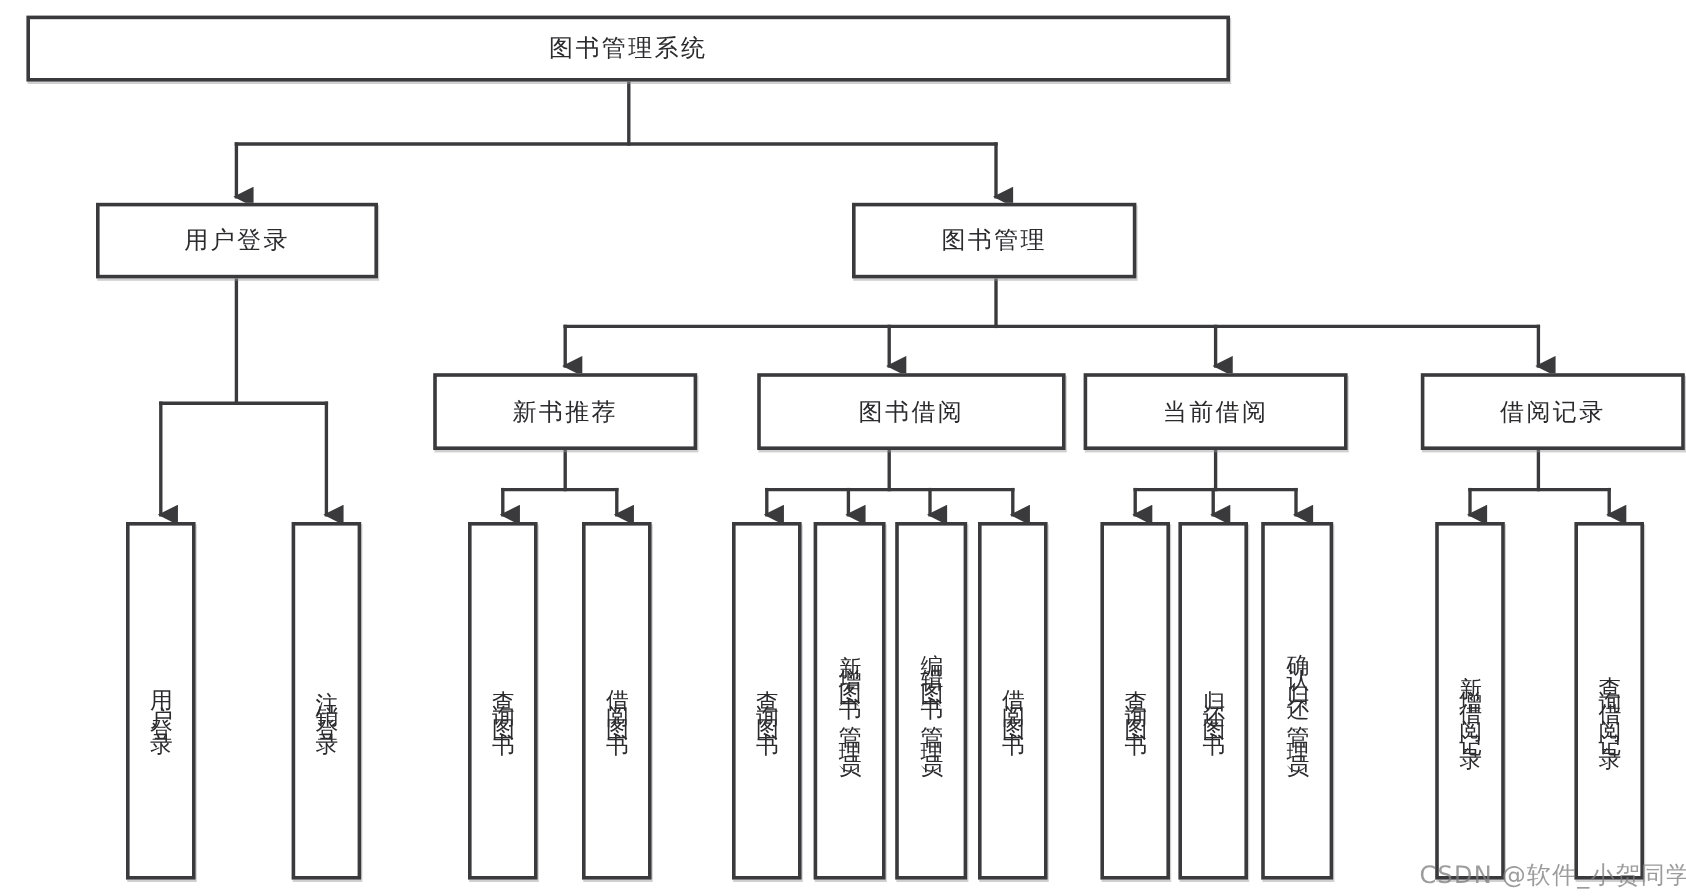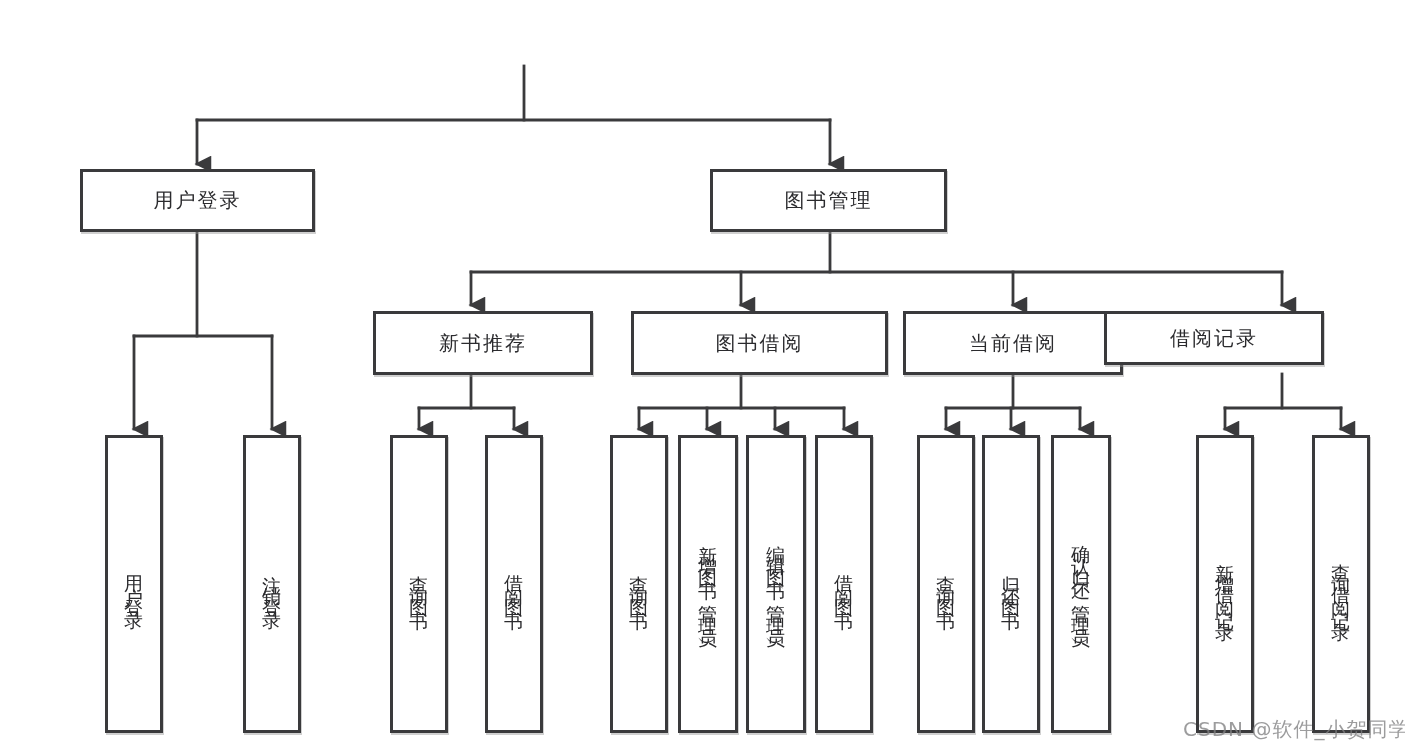--- a/index.html
+++ b/index.html
@@ -85,38 +85,41 @@
       <path d="M1011 408 V429" marker-end="url(#arrow)"></path>
       <path d="M1080 408 V429" marker-end="url(#arrow)"></path>
 
       <path d="M1282 374 V408"></path>
       <path d="M1225 408 H1341"></path>
       <path d="M1225 408 V429" marker-end="url(#arrow)"></path>
       <path d="M1341 408 V429" marker-end="url(#arrow)"></path>
     </g>
   </svg>
 
+  <div class="node h-node" id="root-node" style="left:22px;top:13px;width:1003px;height:55px;">
+    <span>图书管理系统</span>
+  </div>
 
   <div class="node h-node" style="left:80px;top:169px;width:235px;height:63px;">
     <span>用户登录</span>
   </div>
   <div class="node h-node" style="left:710px;top:169px;width:237px;height:63px;font-family:Liberation Serif, serif;">
     <span>图书管理</span>
   </div>
 
-  <div class="node h-node" style="left:361px;top:311px;width:220px;height:64px;margin-left:12px;">
+  <div class="node h-node" style="left:361px;top:311px;width:220px;height:64px;">
     <span>新书推荐</span>
   </div>
   <div class="node h-node" style="left:631px;top:311px;width:257px;height:64px;">
     <span>图书借阅</span>
   </div>
   <div class="node h-node" style="left:903px;top:311px;width:220px;height:64px;text-align:right;">
     <span>当前借阅</span>
   </div>
-  <div class="node h-node" style="left:1104px;top:311px;width:220px;height:54px;">
+  <div class="node h-node" style="left:1184px;top:311px;width:220px;height:64px;">
     <span>借阅记录</span>
   </div>
 
   <div class="node v-node" style="left:105px;top:435px;width:58px;height:298px;">
     <span class="vtext">用户登录</span>
   </div>
   <div class="node v-node" style="left:243px;top:435px;width:58px;height:298px;">
     <span class="vtext">注销登录</span>
   </div>
 

